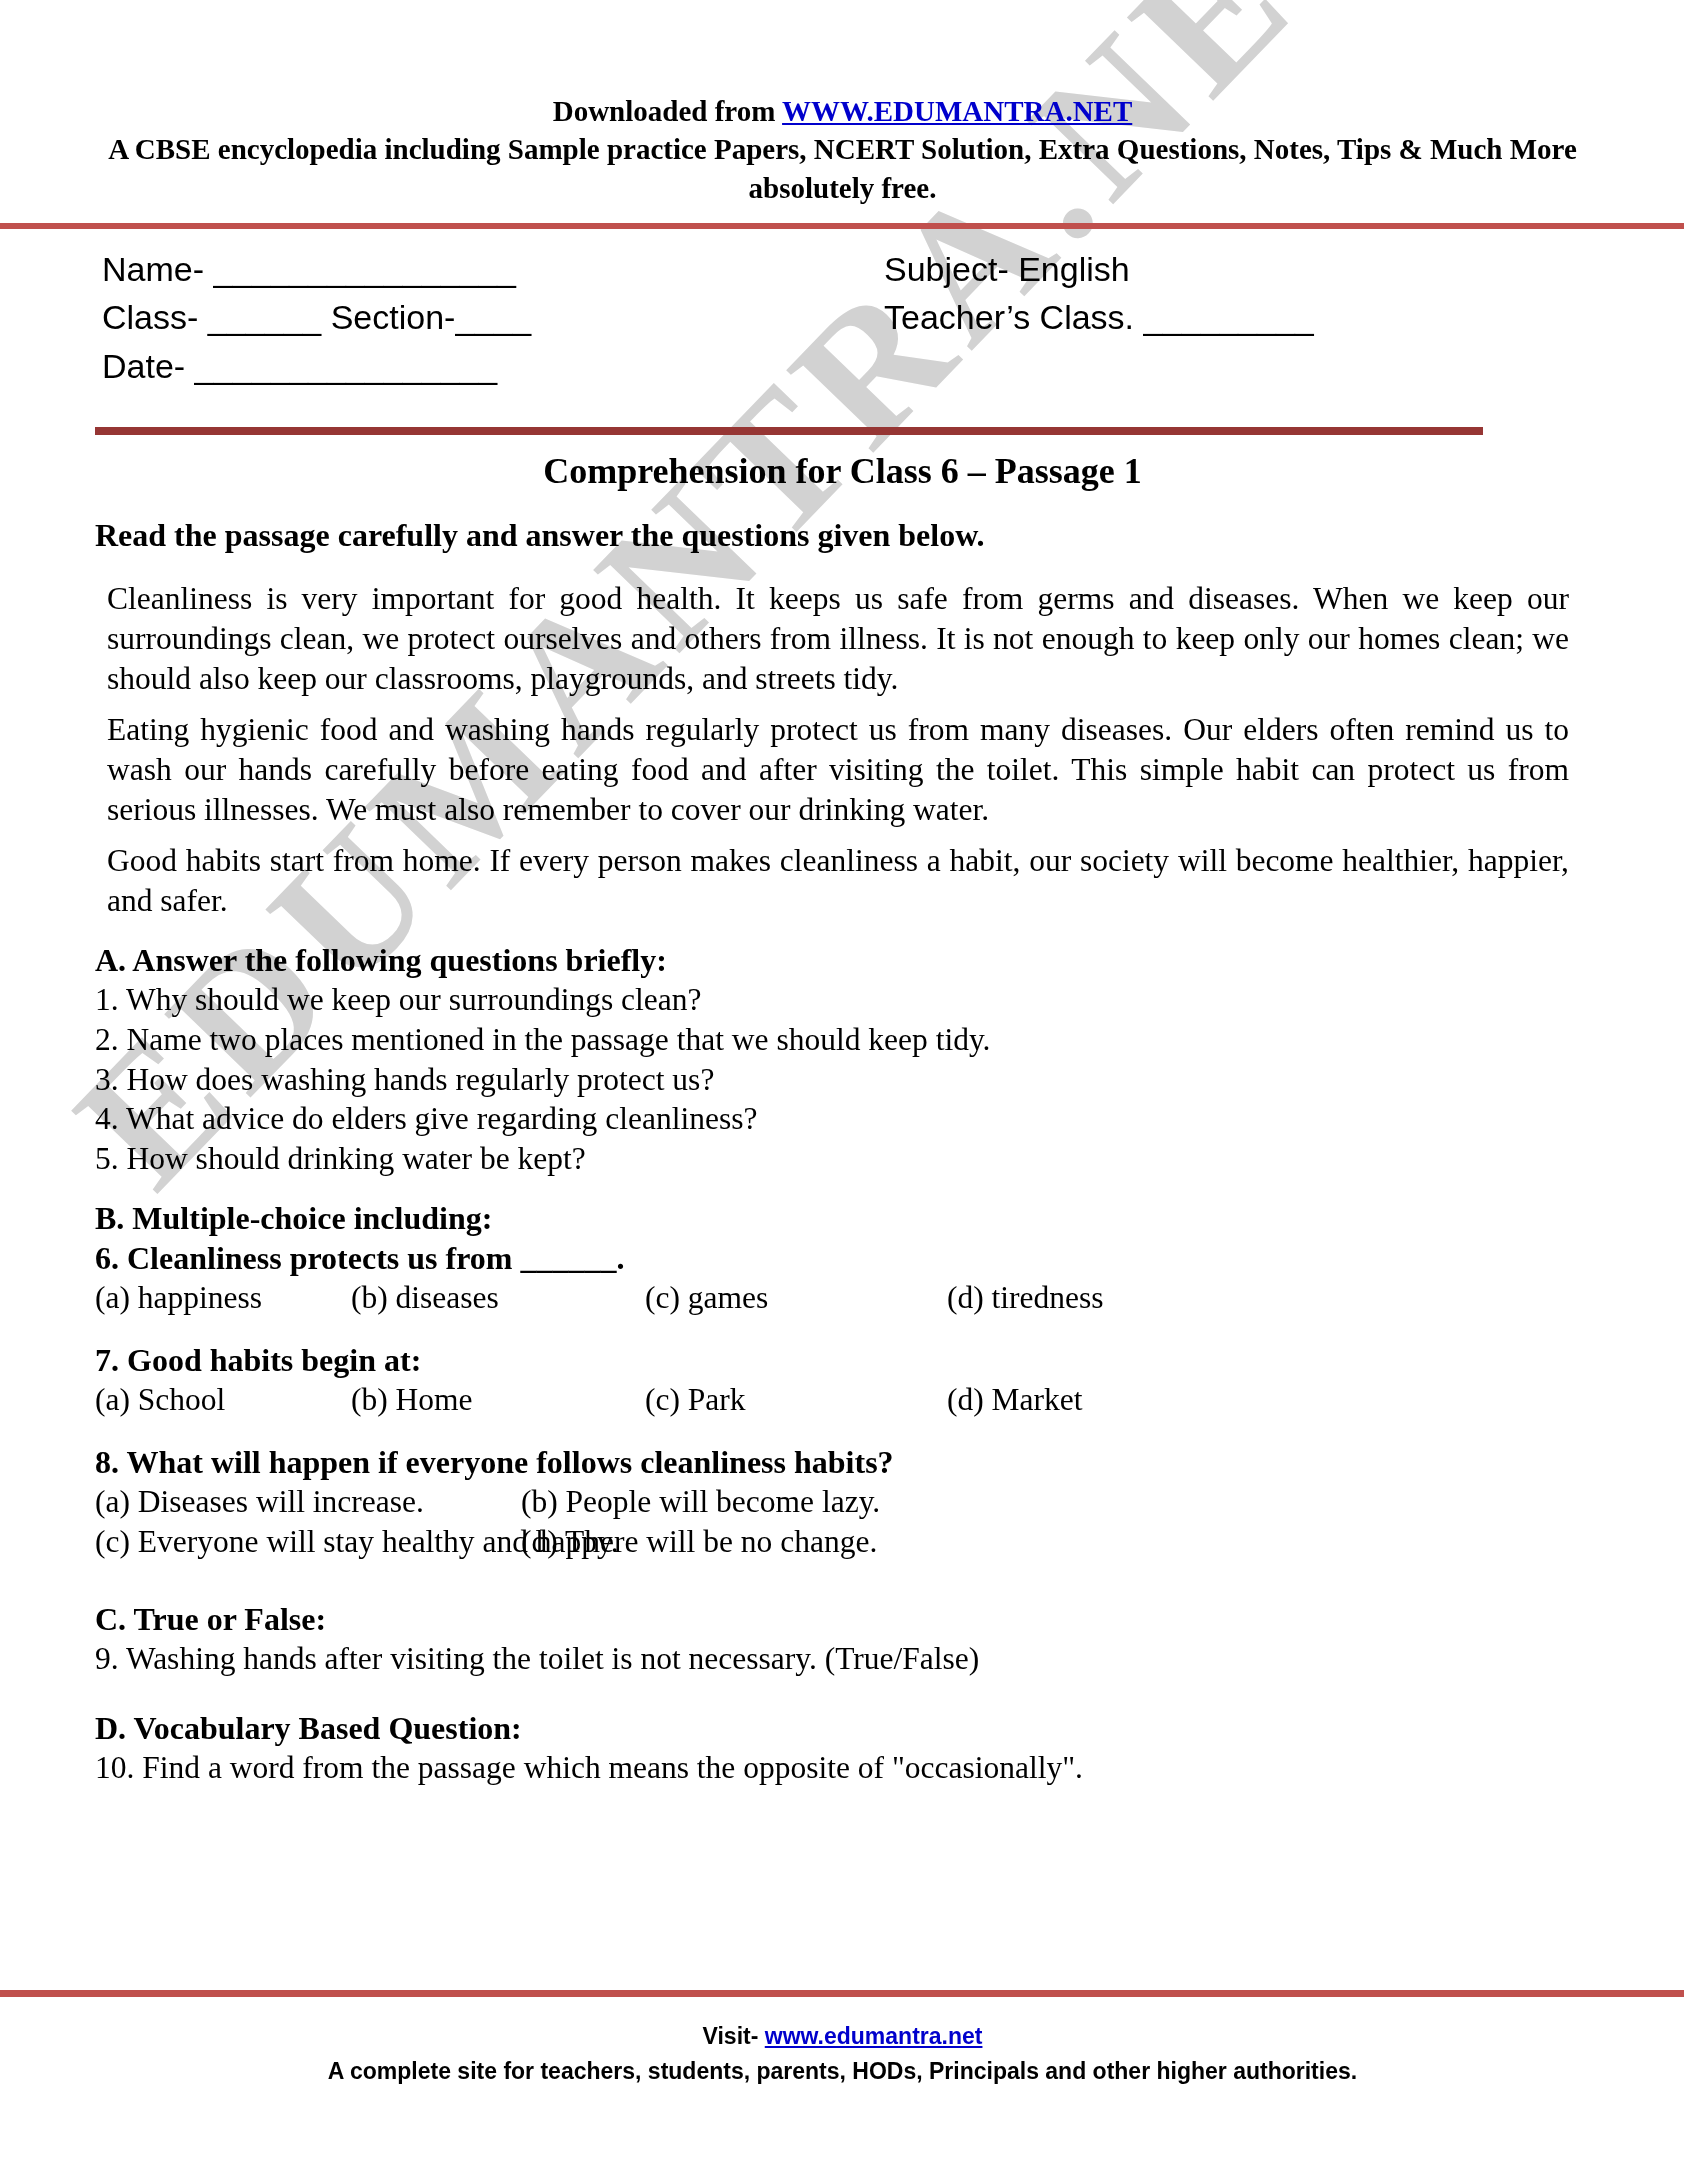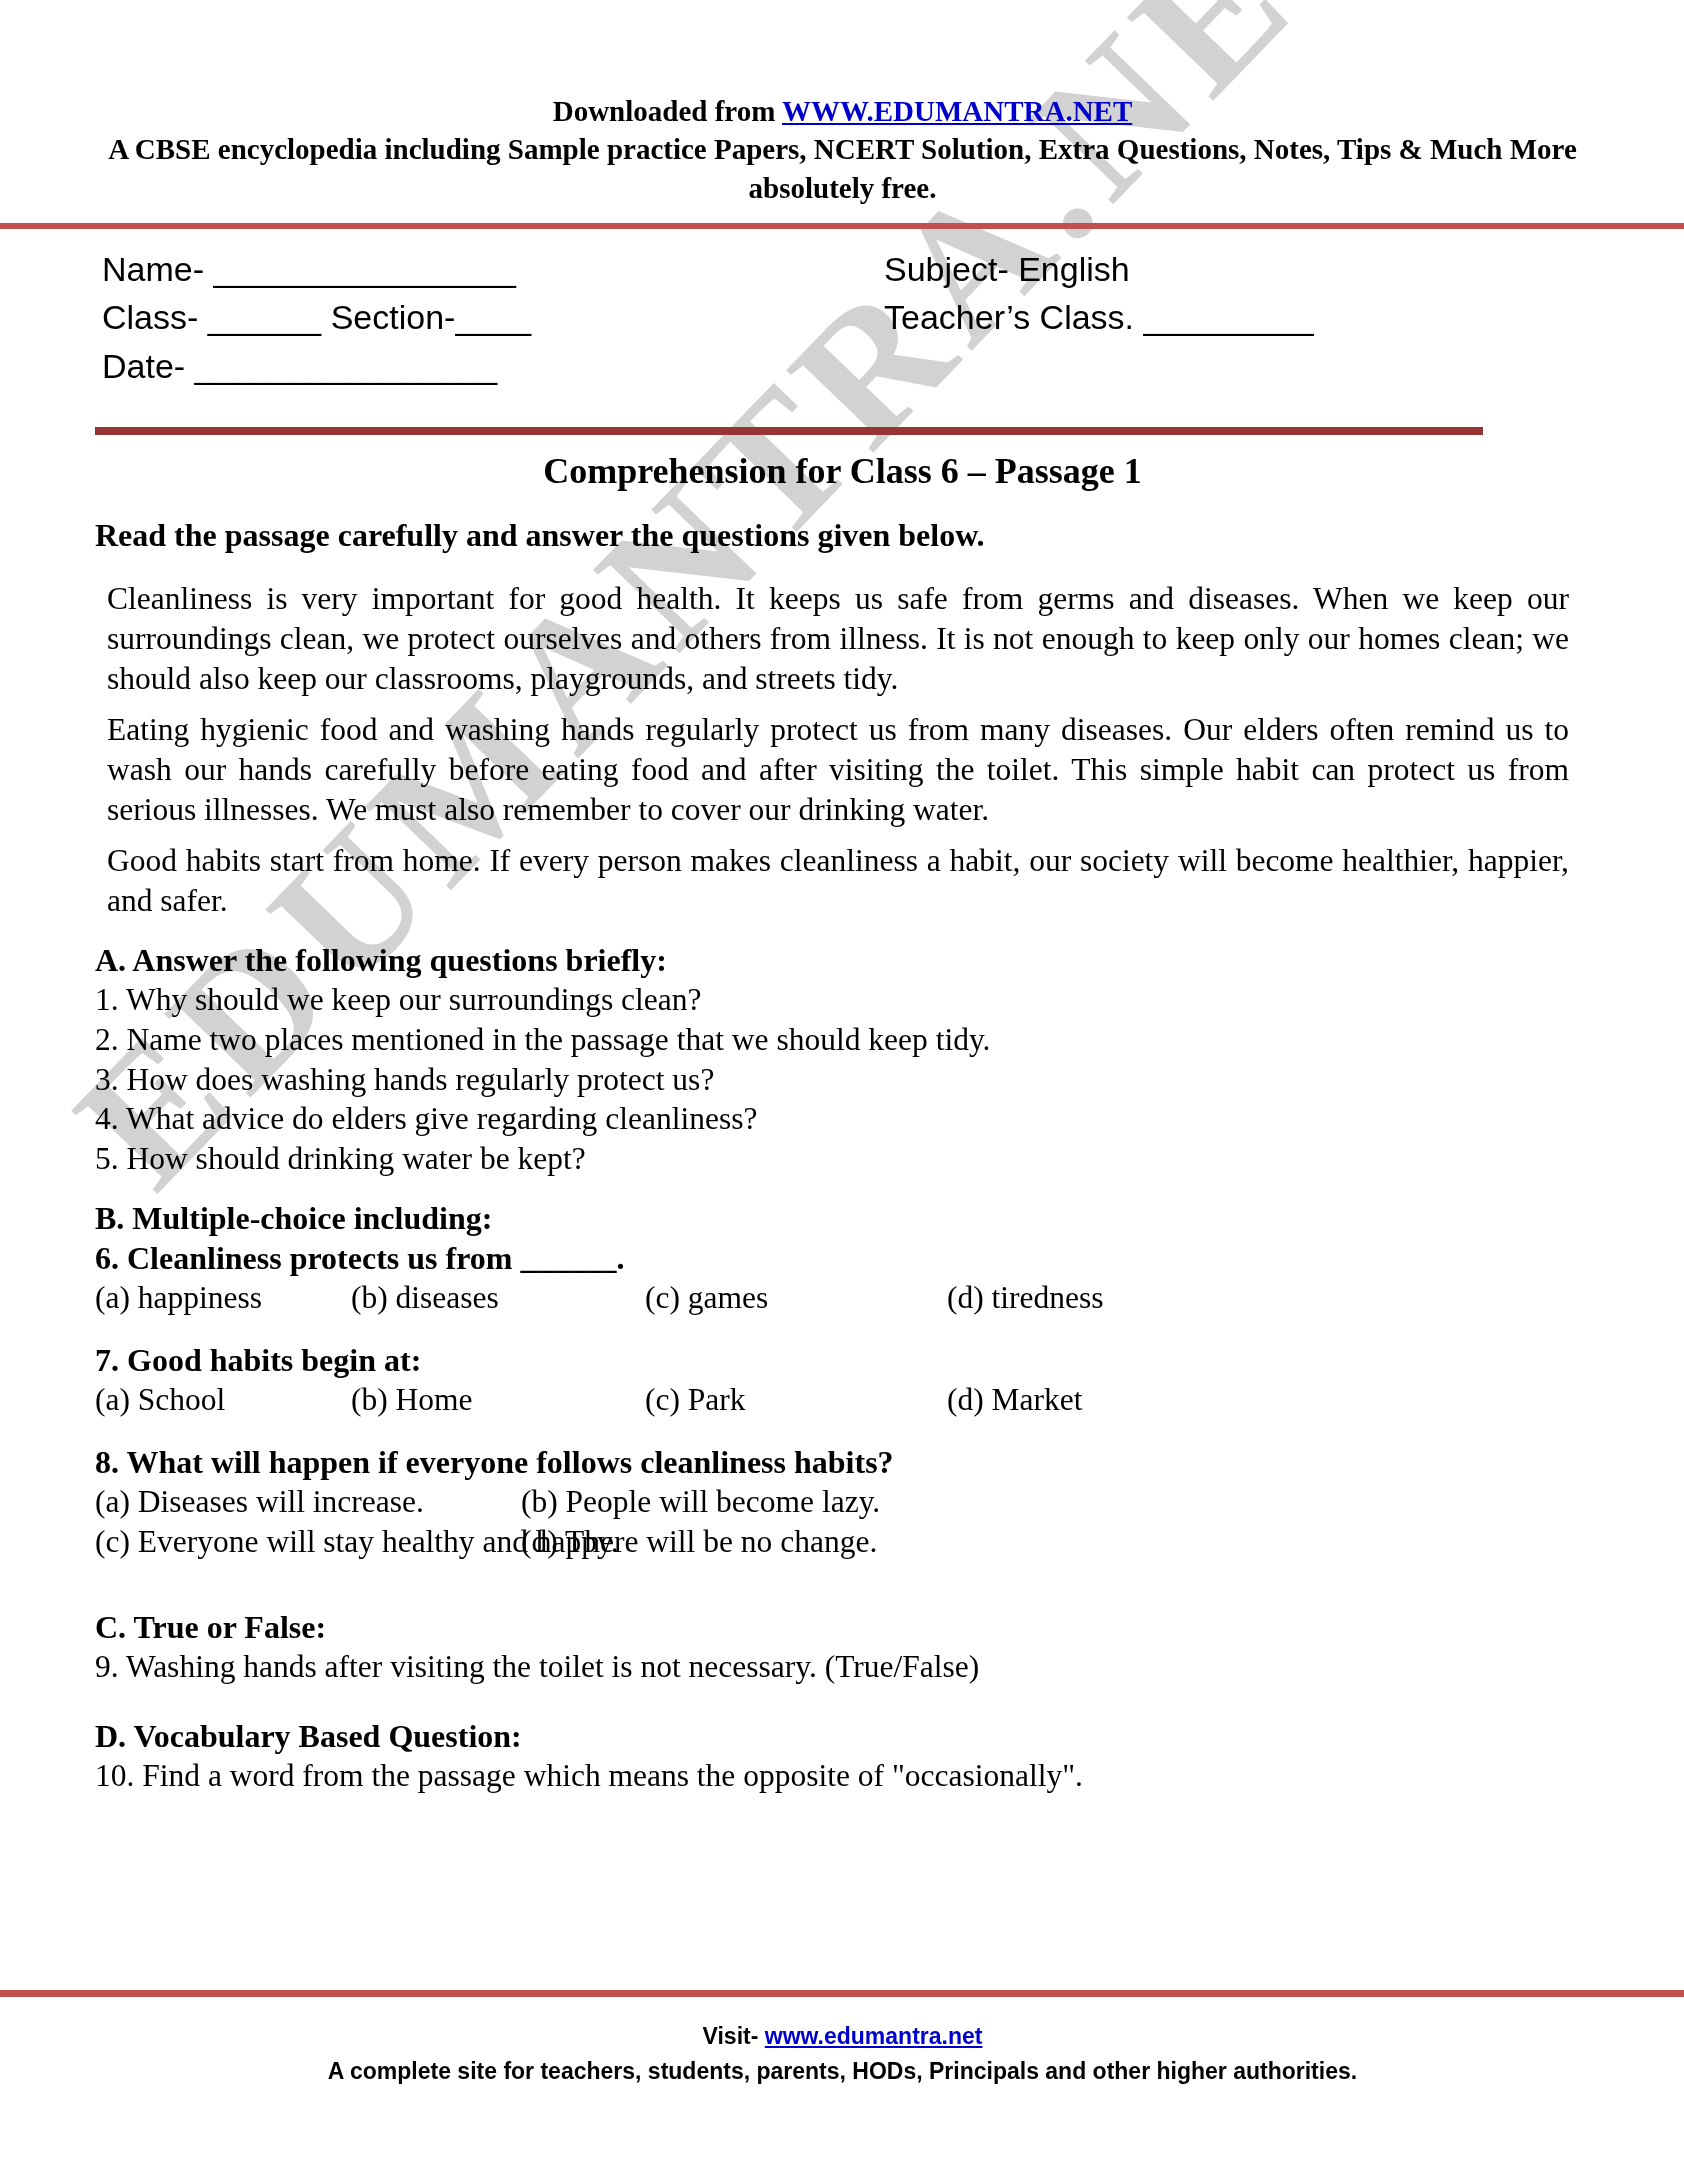--- a/index.html
+++ b/index.html
@@ -273,21 +273,21 @@
       <span class="opt">(a) Diseases will increase.</span>
       <span class="opt">(b) People will become lazy.</span>
     </div>
     <div class="opts opts-2">
       <span class="opt">(c) Everyone will stay healthy and happy.</span>
       <span class="opt">(d) There will be no change.</span>
     </div>
 
     <div class="spacer-md"></div>
 
-    <div class="sec-head" style="margin-top:16px">C. True or False:</div>
+    <div class="sec-head" style="margin-top:8px">C. True or False:</div>
     <div class="q-line">9. Washing hands after visiting the toilet is not necessary. (True/False)</div>
 
     <div class="spacer-md"></div>
 
     <div class="sec-head" style="margin-top:0">D. Vocabulary Based Question:</div>
     <div class="q-line">10. Find a word from the passage which means the opposite of "occasionally".</div>
 
   </div>
 
   <div class="rule-bottom"></div>

